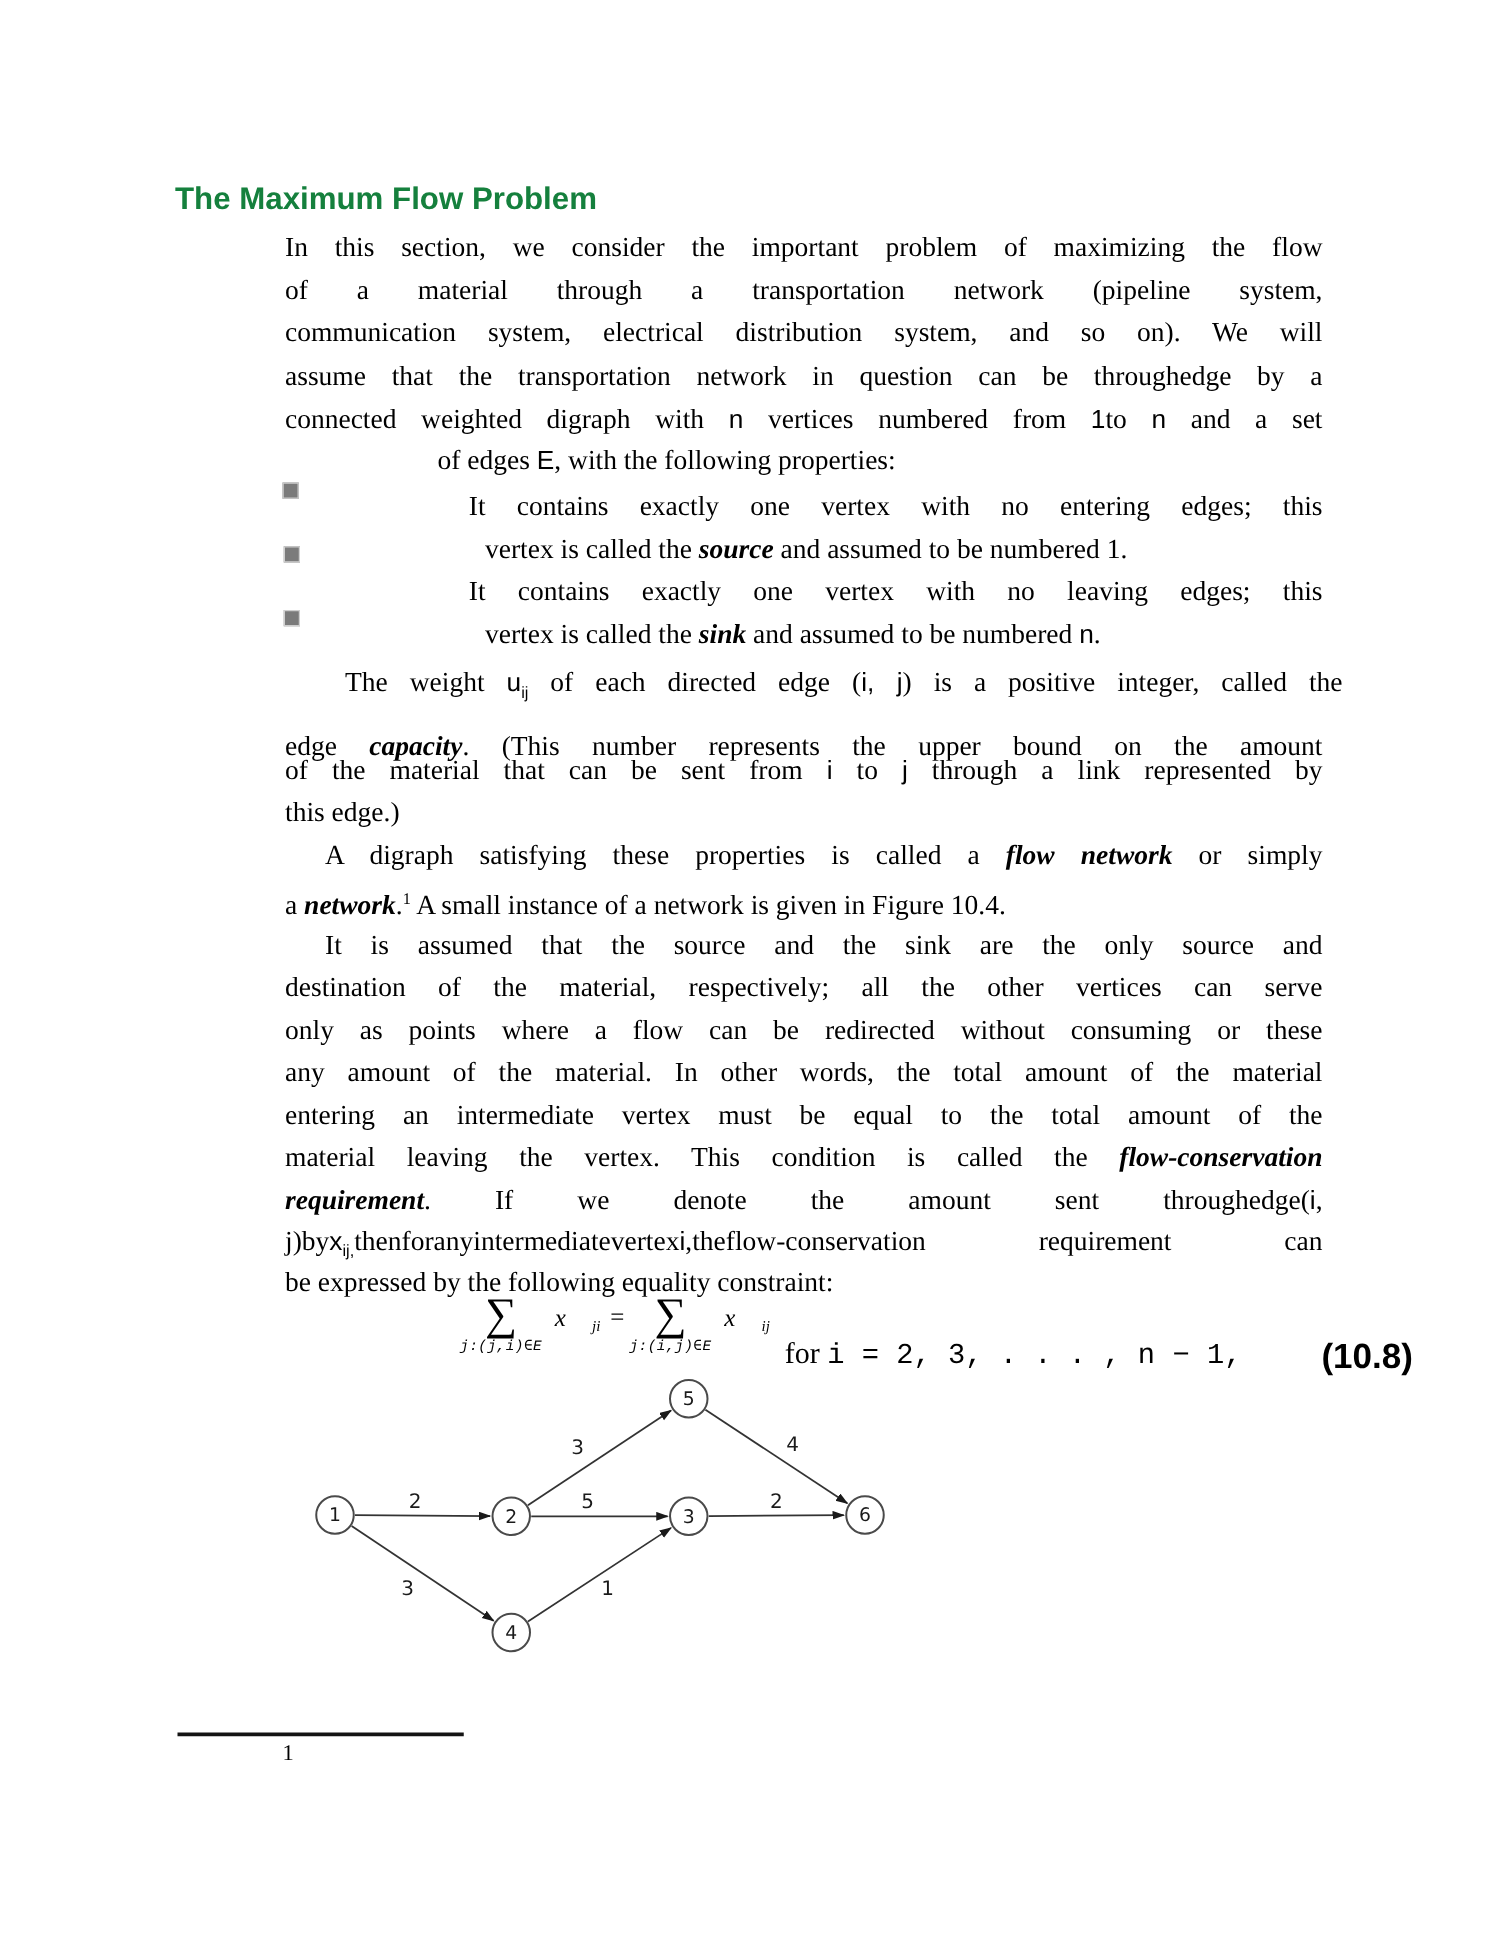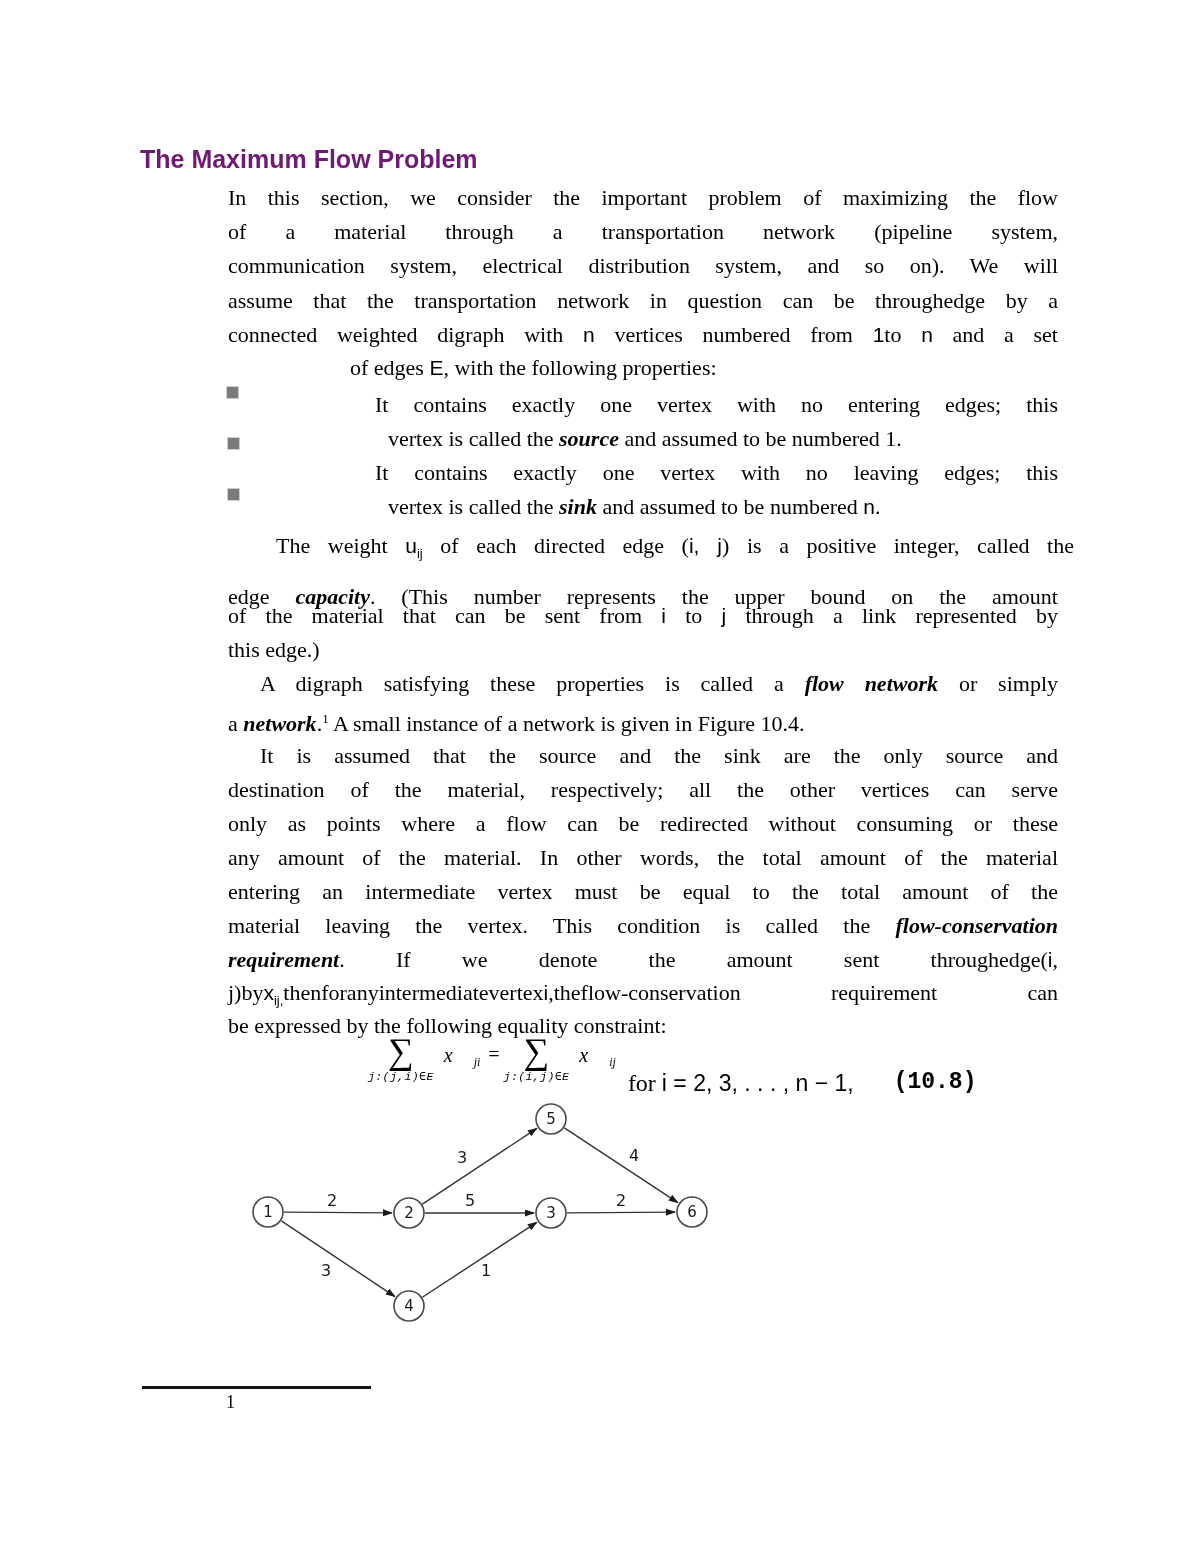--- a/index.html
+++ b/index.html
@@ -1,20 +1,20 @@
 <!DOCTYPE html>
 <html><head>
 <meta charset="utf-8">
 <style>
   html,body{margin:0;padding:0;background:#e8e8e8;}
   #page{position:relative;width:1200px;height:1553px;background:#ffffff;margin:0 auto;overflow:hidden;}
 
   
   .title{position:absolute;left:140px;top:145px;font-family:"Liberation Sans",sans-serif;
-         font-weight:bold;font-size:25px;color:#701a75;letter-spacing:0px;white-space:nowrap;}
+         font-weight:bold;font-size:25px;color:#15803d;letter-spacing:0px;white-space:nowrap;}
 
   
   .line{position:absolute;font-family:"Liberation Serif",serif;font-size:22px;color:#000;
         line-height:26px;white-space:nowrap;}
   .line.just{white-space:normal;text-align:justify;text-align-last:justify;}
   .plain{font-family:"Liberation Serif",serif;}
   .emph{font-family:"Liberation Serif",serif;font-weight:bold;font-style:italic;}
   .var{font-family:"Liberation Sans",sans-serif;font-size:21px;}
   .varsub{font-family:"Liberation Sans",sans-serif;font-size:13px;vertical-align:-5px;}
   .sups{font-size:13px;vertical-align:8px;}
@@ -26,22 +26,22 @@
   .formula{position:absolute;left:368px;top:1036px;display:flex;align-items:flex-start;
            font-family:"Liberation Serif",serif;color:#000;}
   .sum{display:flex;flex-direction:column;align-items:center;}
   .sigma{font-size:36px;line-height:30px;}
   .sumcond{font-size:11.5px;font-style:italic;margin-top:3px;letter-spacing:0.4px;white-space:nowrap;font-family:Liberation Mono, monospace;}
   .fvar{font-style:italic;font-size:20px;margin:8px 0 0 10px;white-space:nowrap;}
   .fsub{font-size:12px;vertical-align:-4px;font-style:italic;margin-left:21px;}
   .feq{font-size:20px;margin:7px 4px 0 8px;}
   .fcond{margin:34px 0 0 12px;font-size:24px;white-space:nowrap;}
   .fcond .serifp{font-family:"Liberation Serif",serif;}
-  .fcond .sansy{font-family:Liberation Sans, sans-serif;font-size:23px;}
-  .eqnum{font-weight:bold;font-size:23px;margin:33px 0 0 40px;font-family:Liberation Mono, monospace;}
+  .fcond .sansy{font-family:Liberation Mono, monospace;font-size:23px;}
+  .eqnum{font-weight:bold;font-size:28px;margin:33px 0 0 64px;font-family:Liberation Sans, sans-serif;}
 
   
   #figure-wrap{position:absolute;left:230px;top:1090px;width:500px;height:250px;}
 
   
   .footnote-rule{position:absolute;left:142px;top:1386px;width:229px;height:3px;background:#141414;}
   .footnote-marker{position:absolute;left:226px;top:1392px;font-family:"Liberation Serif",serif;
                    font-size:18px;color:#000;}
 </style>
 </head>

